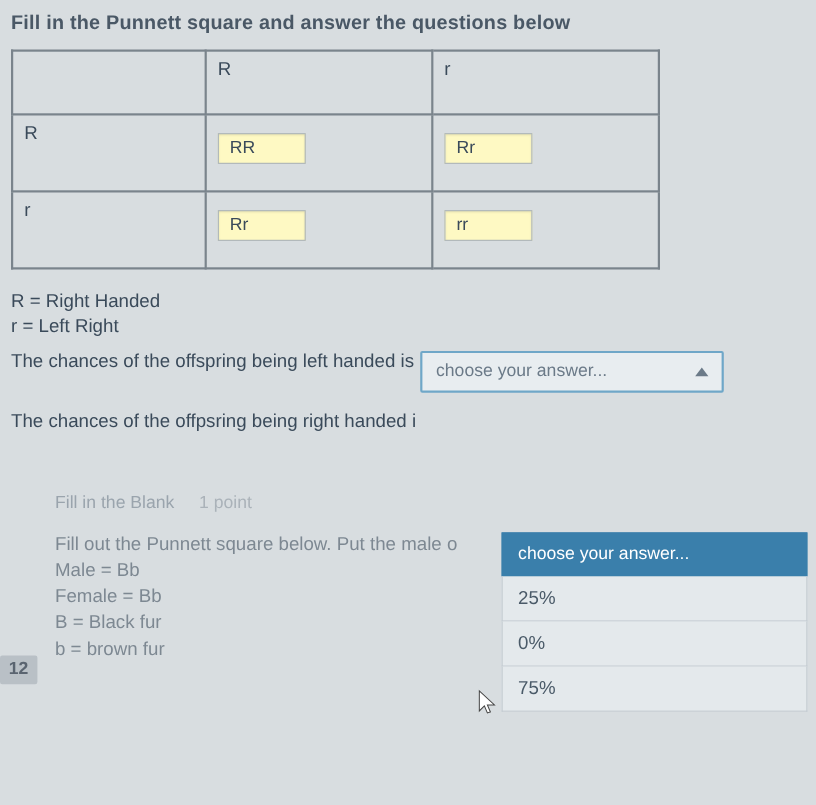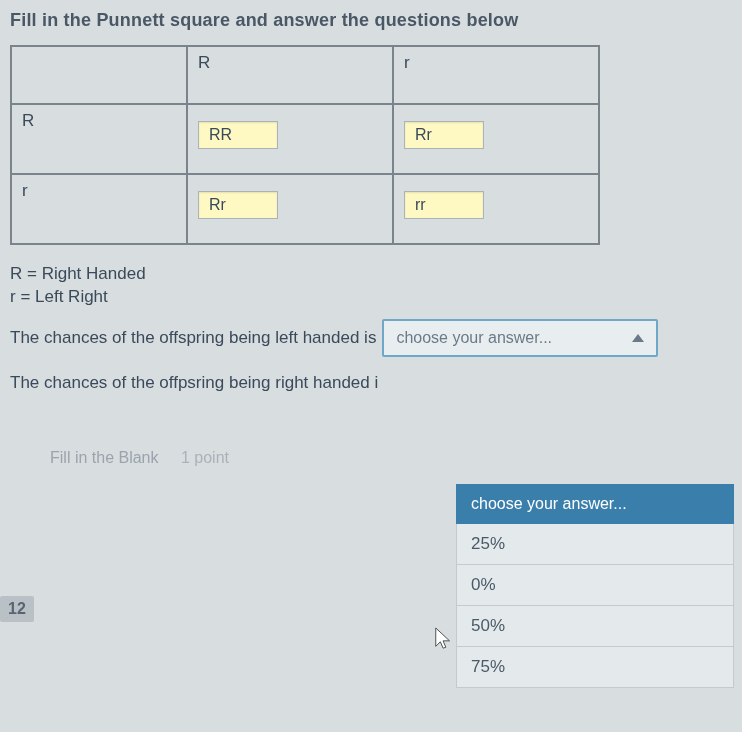--- a/index.html
+++ b/index.html
@@ -54,21 +54,20 @@
     font-size: 17px;
     color: #3a4a5a;
     line-height: 1.35;
     margin-bottom: 10px;
   }
   .question-row {
     font-size: 17px;
     color: #3a4a5a;
     margin-bottom: 16px;
     display: flex;
-    align-items: center;
   }
   .question-row .qtext { flex: 0 0 auto; }
   .dropdown-closed {
     margin-left: 6px;
     border: 2px solid #6fa7c8;
     background: #e8edf0;
     color: #6b7a88;
     font-size: 16px;
     padding: 8px 12px;
     width: 276px;
@@ -192,30 +191,36 @@
 </div>
 
 <div class="question-row">
   <span class="qtext">The chances of the offpsring being right handed i</span>
 </div>
 
 <div class="dropdown-open-wrap">
   <div class="dropdown-open-header">choose your answer...</div>
   <div class="dropdown-option">25%</div>
   <div class="dropdown-option">0%</div>
-  <div class="dropdown-option">50%</div>
   <div class="dropdown-option">75%</div>
 </div>
 
 <div class="qnum-badge">12</div>
 
 <div class="next-q">
   <div style="width:100%">
     <div class="q-header">
       <span>Fill in the Blank</span>
       <span class="points">1 point</span>
     </div>
+    <div class="q2-body">
+      <div>Fill out the Punnett square below.  Put the male o</div>
+      <div>Male = Bb</div>
+      <div>Female = Bb</div>
+      <div>B = Black fur</div>
+      <div>b = brown fur</div>
+    </div>
   </div>
 </div>
 
 <svg class="cursor" viewBox="0 0 24 28">
   <path d="M3 2 L3 22 L8 17 L11 24 L14 23 L11 16 L18 16 Z" fill="#ffffff" stroke="#444" stroke-width="1"></path>
 </svg>
 
 </body></html>

